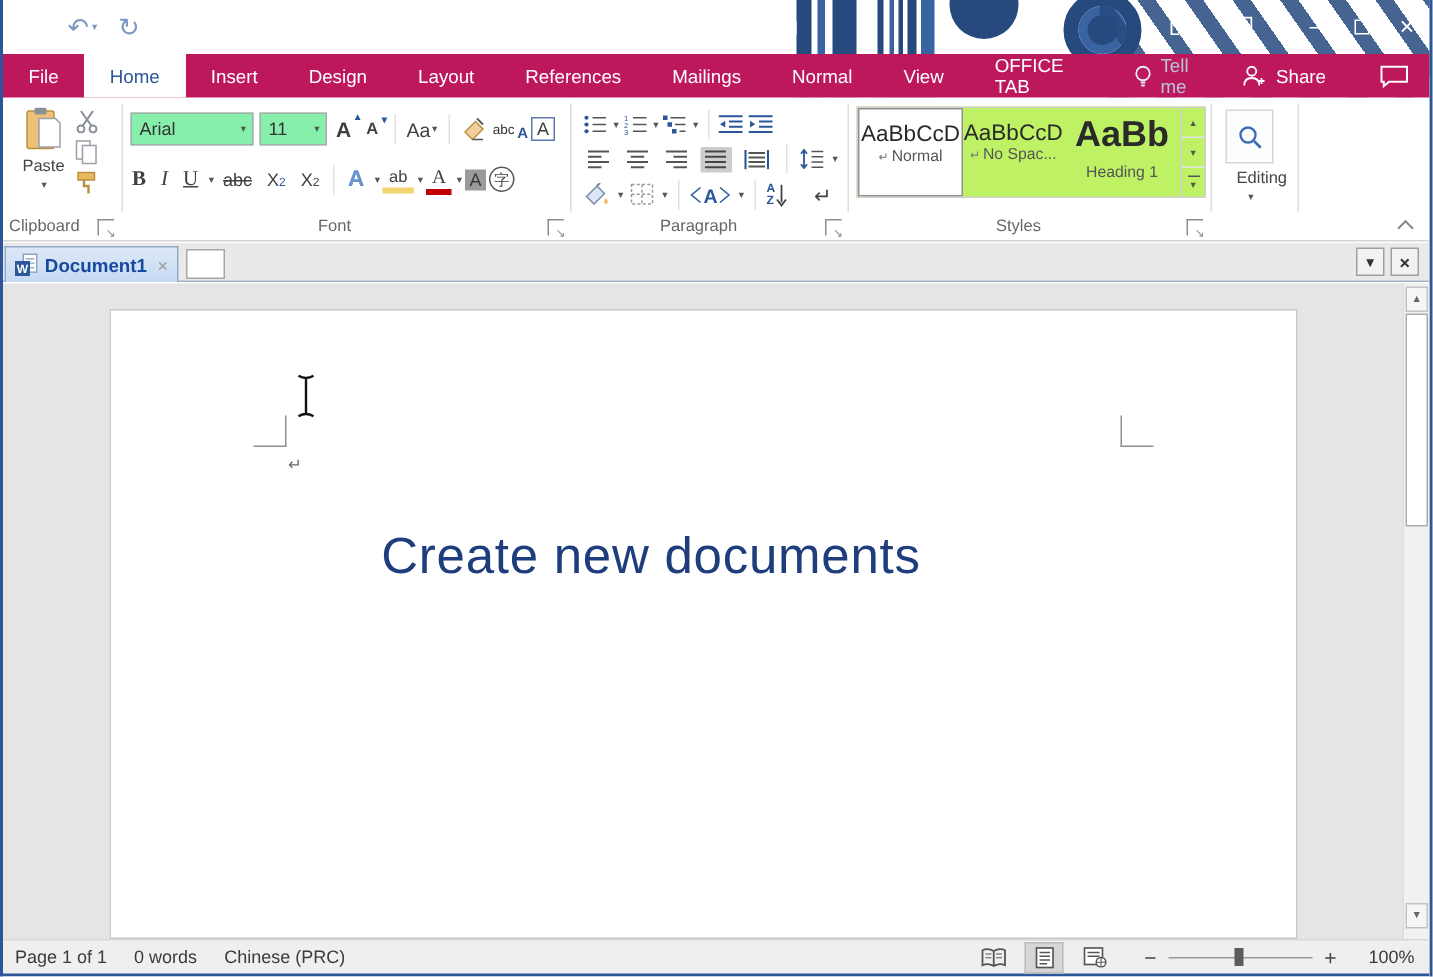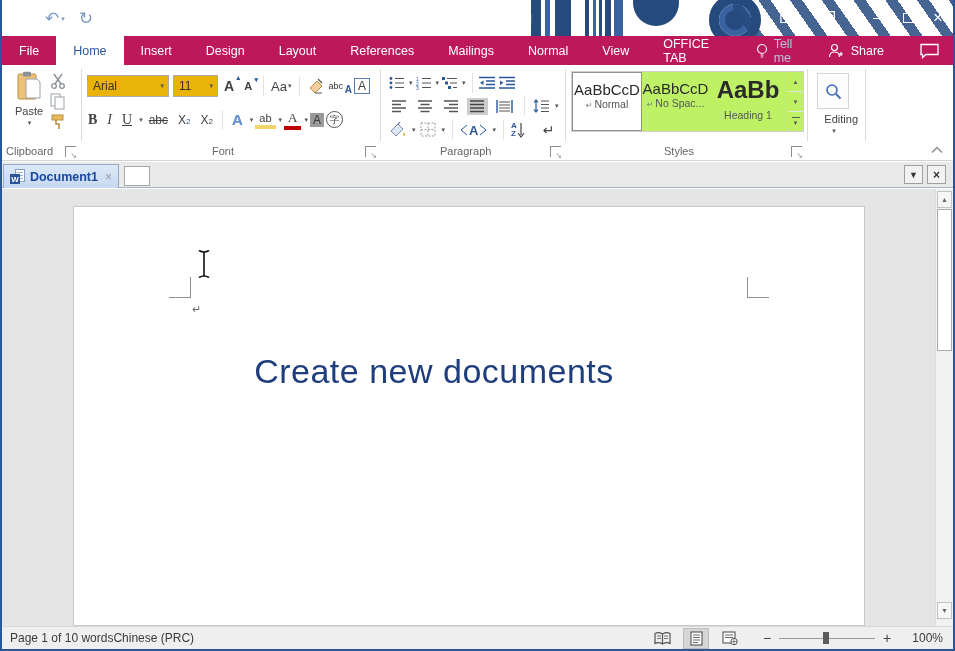--- a/index.html
+++ b/index.html
@@ -49,21 +49,21 @@
   .ribbon { position: absolute; left: 0; top: 65px; width: 100%; height: 96px; background: #fff;
             border-bottom: 1px solid #d4d4d4; z-index: 4; font-size: 11px; color: #444; }
   .gsep { position: absolute; top: 4px; height: 72px; width: 0; border-left: 1px solid #dcdcdc; }
   .grouplabel { position: absolute; bottom: 3px; font-size: 11px; color: #666; display: flex; align-items: center; }
   .launcher { position: absolute; bottom: 3px; width: 11px; height: 11px; border-left: 1px solid #8e8e8e;
               border-top: 1px solid #8e8e8e; }
   .launcher:after { content: "↘"; position: absolute; right: -1px; bottom: -3px; font-size: 8px; color: #8e8e8e; }
   .rowflex { position: absolute; display: flex; align-items: center; }
   .ic { display: inline-flex; align-items: center; justify-content: center; }
   .dd { font-size: 7px; color: #555; margin-left: 1px; }
-  .combo { height: 22px; border: 1px solid #ababab; background: #eab308; display: flex; align-items: center;
+  .combo { height: 22px; border: 1px solid #ababab; background: #86efac; display: flex; align-items: center;
            font-size: 12px; color: #333; padding-left: 5px; }
   .combo .dd { margin-left: auto; margin-right: 4px; }
   .vline { width: 0; height: 20px; border-left: 1px solid #e2e2e2; margin: 0 3px; }
 
   .glyphbtn { font-size: 14px; color: #404040; padding: 2px 4px; display: inline-flex; align-items: baseline; }
   .bold-g { font-weight: bold; font-family: "Liberation Serif", serif; }
   .italic-g { font-style: italic; font-family: "Liberation Serif", serif; }
   .under-g { text-decoration: underline; font-family: "Liberation Serif", serif; }
   .strike-g { text-decoration: line-through; font-size: 12px; }
   .subsup { font-size: 12px; } .subsup .s { font-size: 8px; color: #2b579a; }
@@ -136,21 +136,21 @@
   .vscroll { position: absolute; right: 0; top: 0; width: 18px; height: 100%; background: #f1f1f1; border-left: 1px solid #dcdcdc; }
   .sb-up, .sb-down { position: absolute; left: 1px; width: 15px; height: 17px; background: #f6f6f6; border: 1px solid #c2c2c2;
                      display: flex; align-items: center; justify-content: center; font-size: 7px; color: #666; }
   .sb-up { top: 2px; } .sb-down { top: 413px; }
   .sb-thumb { position: absolute; left: 1px; top: 20px; width: 15px; height: 142px; background: #fff; border: 1px solid #ababab; }
 
   
   .statusbar { position: absolute; left: 0; top: 626px; width: 100%; height: 25px; background: #efefef;
                border-top: 1px solid #d8d8d8; border-bottom: 2px solid #2b579a; display: flex; align-items: center;
                font-size: 12px; color: #3b3b3b; z-index: 6; }
-  .statusbar .sitem { }
+  .statusbar .sitem { margin-left: 18px; }
   .statusbar .sitem:first-child { margin-left: 8px; }
   .viewbtn { width: 26px; height: 21px; display: flex; align-items: center; justify-content: center; }
   .viewbtn.sel { background: #d6d6d6; border: 1px solid #bdbdbd; }
   .zoomminus, .zoomplus { font-size: 14px; color: #444; width: 16px; text-align: center; }
   .zoomtrack { position: relative; width: 96px; height: 14px; margin: 0 4px; }
   .zoomtrack .track { position: absolute; left: 0; right: 0; top: 7px; height: 1px; background: #999; }
   .zoomtrack .handle { position: absolute; left: 44px; top: 1px; width: 6px; height: 12px; background: #5c5c5c; }
   .zoomval { width: 48px; text-align: right; margin-right: 10px; }
   svg { display: block; }
 </style>

